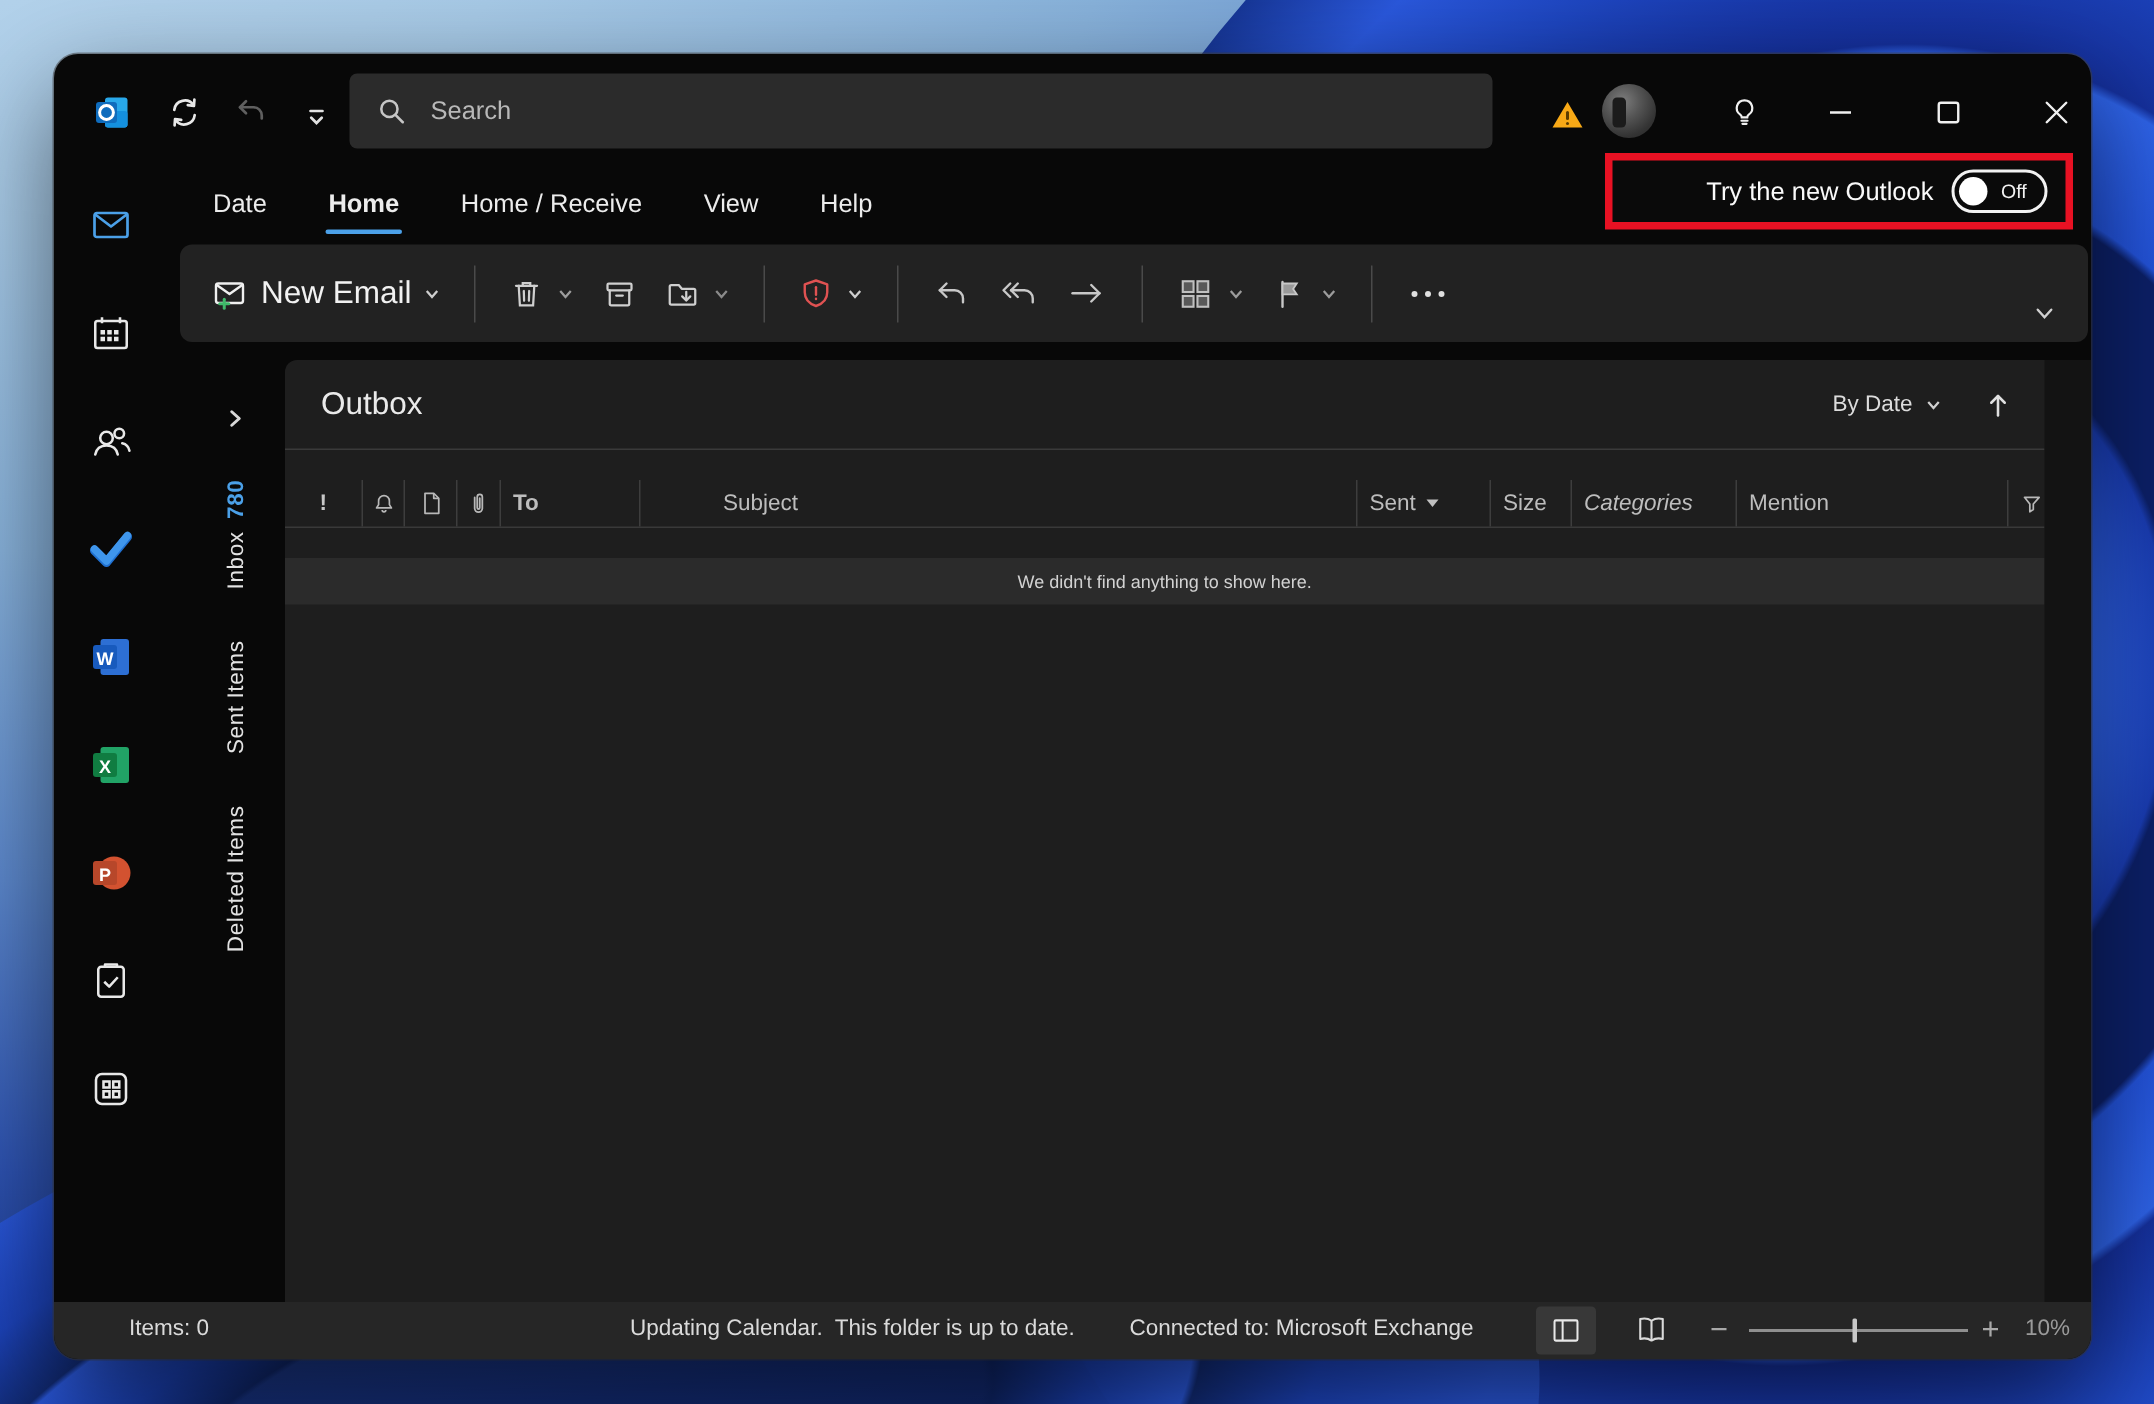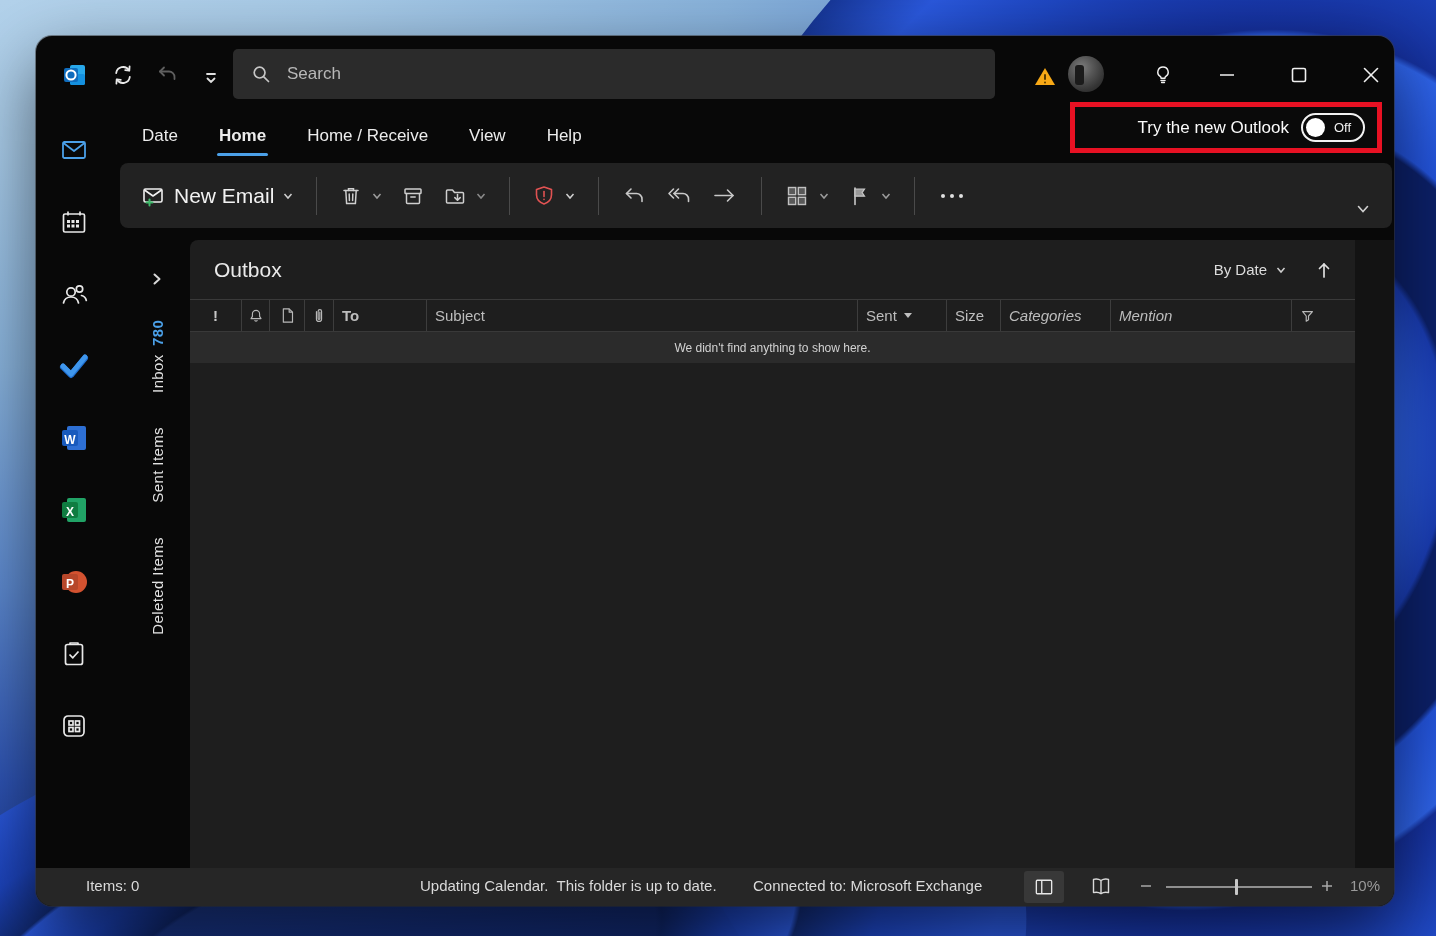--- a/index.html
+++ b/index.html
@@ -114,36 +114,36 @@
     font-size:15px; color:#e2e2e2; letter-spacing:.4px; margin-top:34px; white-space:nowrap;
   }
   .vlabel span + span { margin-block-start:0; margin-inline-start:8px; }
   .vcount { color:#4ba0e8; font-weight:700; }
 
   
   .main {
     position:absolute; left:154px; top:204px; right:0; bottom:38px;
     background:#1e1e1e; border-top-left-radius:8px; display:flex; overflow:hidden;
   }
-  .list-region { flex:1; display:flex; flex-direction:column; }
+  .list-region { flex:1; display:flex; flex-direction:column;gap:20px; }
   .gutter { width:39px; background:#131313; }
   .list-header {
     height:60px; display:flex; align-items:center; padding:0 12px 0 24px;
     border-bottom:1px solid #3a3a3a;
   }
   .list-title { font-size:21px; color:#eaeaea; }
   .sort-btn { margin-left:auto; display:flex; align-items:center; gap:8px; font-size:15px; color:#dcdcdc; }
   .sort-dir { margin-left:22px; margin-right:4px; }
   .col-row { height:32px; display:flex; align-items:stretch; border-bottom:1px solid #393939; font-size:15px; color:#bdbdbd; }
   .col { display:flex; align-items:center; padding-left:8px; border-right:1px solid #3d3d3d; white-space:nowrap; overflow:hidden; }
   .col.icon-col { justify-content:center; padding-left:0; }
   .col:last-child { border-right:none; }
   .c-imp { width:52px; } .c-bell{ width:28px; } .c-page{ width:35px; } .c-clip{ width:29px; }
-  .c-to { width:93px;font-weight:bold; } .c-sub { width:431px; } .c-sent { width:89px; }
-  .c-size { width:54px; } .c-cat { width:110px;font-style:italic; } .c-men { width:181px;font-style:italic; } .c-fun { flex:1; }
+  .c-to { width:93px;font-weight:bold; } .c-sub { width:431px;margin-left:47px; } .c-sent { width:89px; }
+  .c-size { width:54px; } .c-cat { width:110px;font-style:italic; } .c-men { width:181px; } .c-fun { flex:1; }
   .imp-glyph { font-weight:700; font-size:15px; color:#c8c8c8; }
   .sort-caret {
     display:inline-block; width:0; height:0; margin-left:7px;
     border-left:4px solid transparent; border-right:4px solid transparent; border-top:5px solid #c0c0c0;
   }
   .empty-strip {
     height:31px; background:#2b2b2b; display:flex; align-items:center; justify-content:center;
     font-size:12px; color:#d2d2d2;
   }
 

